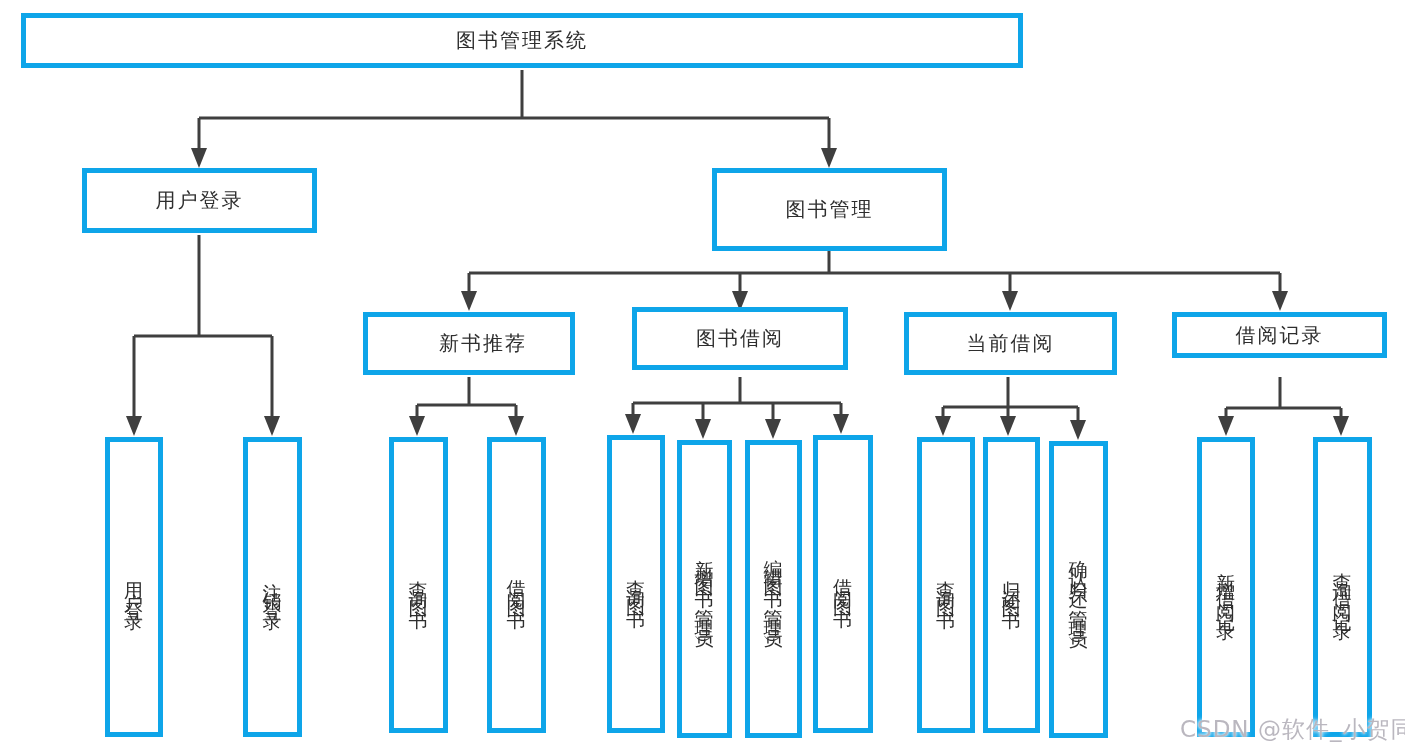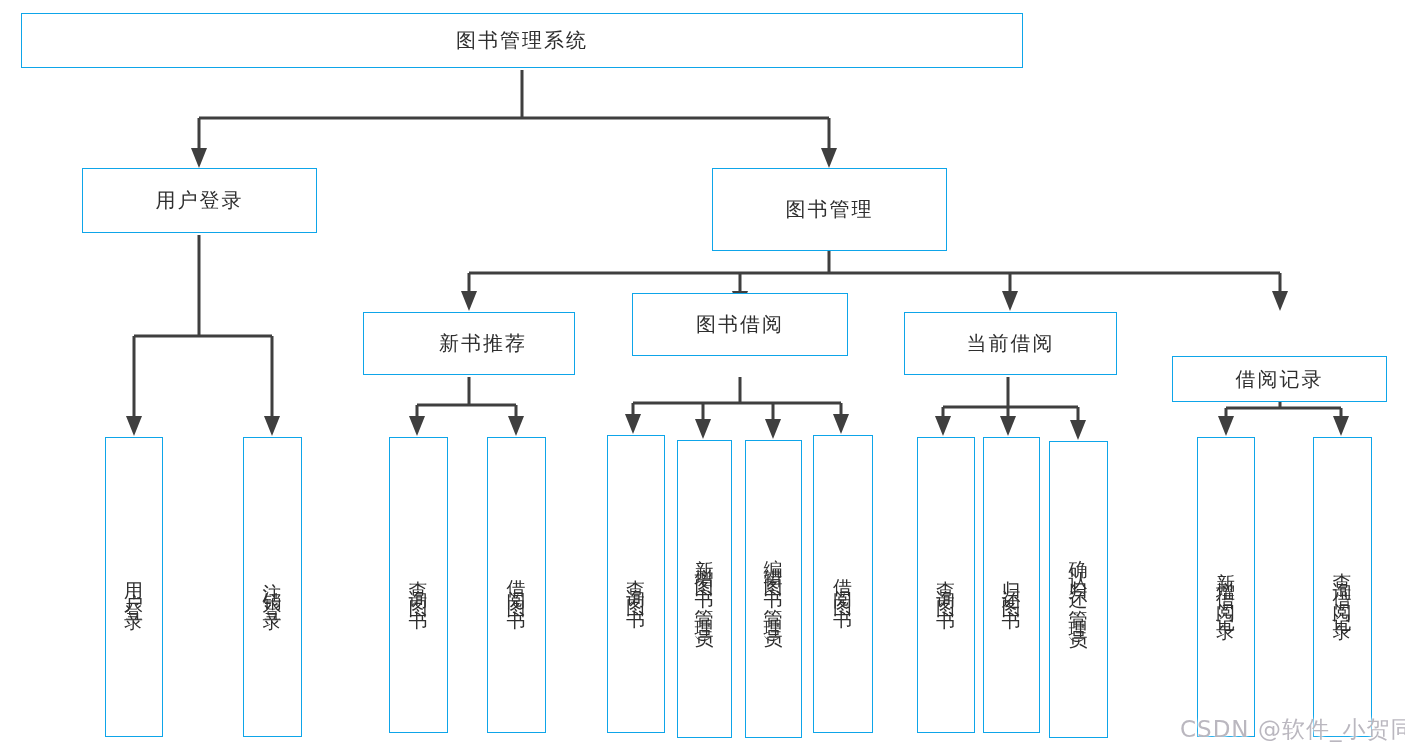--- a/index.html
+++ b/index.html
@@ -8,21 +8,21 @@
     width:1405px;height:747px;
     background:#ffffff;
     font-family:"DejaVu Sans","Liberation Sans",sans-serif;
     overflow:hidden;
   }
   .wires{position:absolute;left:0;top:0;width:1405px;height:747px;}
   .node{
     position:absolute;
     box-sizing:border-box;
     background:#ffffff;
-    border:1px solid #0ea5e9;
+    border:5px solid #0ea5e9;
     display:flex;
     align-items:center;
     justify-content:center;
     color:#2e2e2e;
   }
   .h-label{
     font-size:20px;
     letter-spacing:2px;
     white-space:nowrap;
   }
@@ -34,23 +34,23 @@
     text-orientation:mixed;
     letter-spacing:10px;
     line-height:1;
     max-height:96%;
   }
   
   .root-box{left:21px;top:13px;width:1002px;height:55px;}
   .l2-user{left:82px;top:168px;width:235px;height:65px;}
   .l2-book{left:712px;top:168px;width:235px;height:83px;}
   .l3-newbook{left:363px;top:312px;width:212px;height:63px;padding-left:28px;}
-  .l3-borrow{left:632px;top:293px;width:216px;height:63px;}
+  .l3-borrow{left:632px;top:307px;width:216px;height:63px;}
   .l3-current{left:904px;top:312px;width:213px;height:63px;align-items:center;}
-  .l3-records{left:1172px;top:312px;width:215px;height:46px;margin-top:44px;}
+  .l3-records{left:1172px;top:312px;width:215px;height:46px;}
 
   .lf-user-login{left:105px;top:437px;width:58px;height:300px;}
   .lf-user-logout{left:243px;top:437px;width:59px;height:300px;}
   .lf-nb-query{left:389px;top:437px;width:59px;height:296px;}
   .lf-nb-borrow{left:487px;top:437px;width:59px;height:296px;}
   .lf-bb-query{left:607px;top:435px;width:58px;height:298px;}
   .lf-bb-add{left:677px;top:440px;width:55px;height:298px;}
   .lf-bb-edit{left:745px;top:440px;width:57px;height:298px;}
   .lf-bb-borrow{left:813px;top:435px;width:60px;height:298px;}
   .lf-cb-query{left:917px;top:437px;width:58px;height:296px;}

